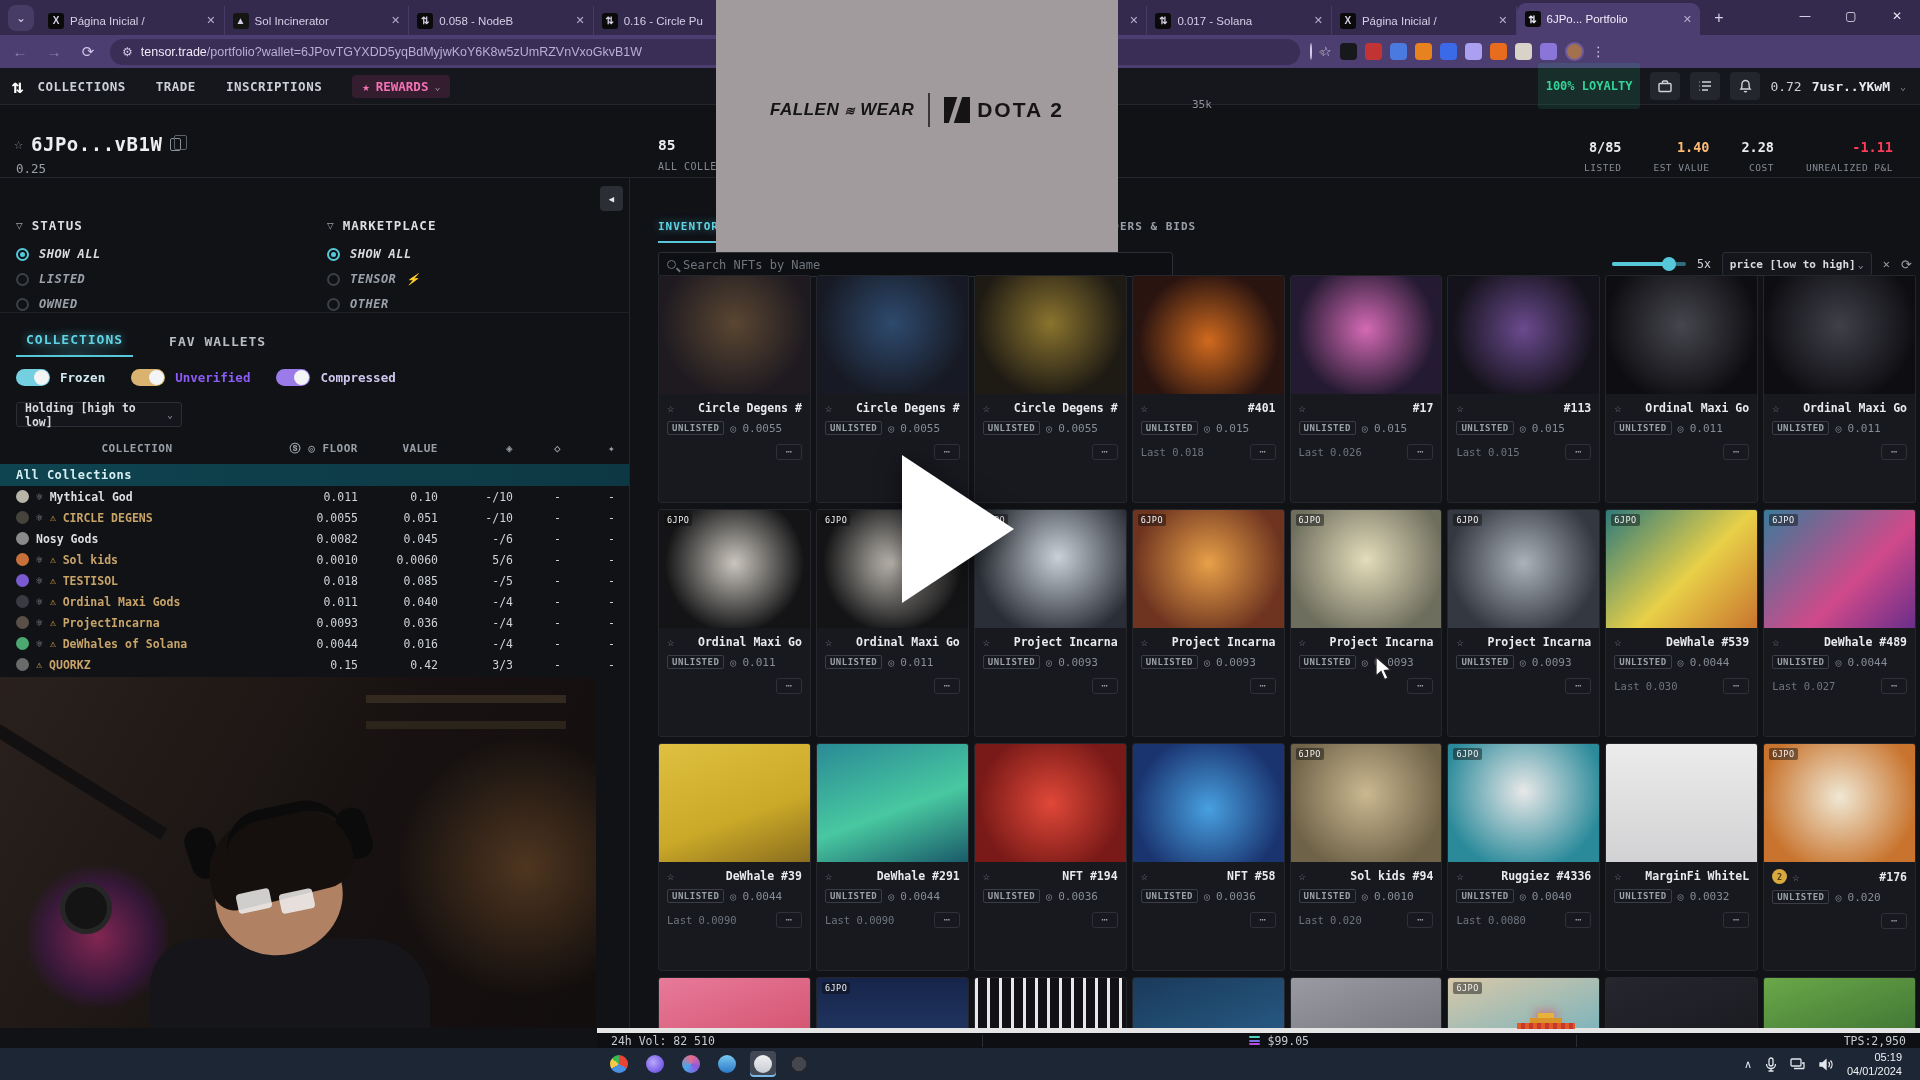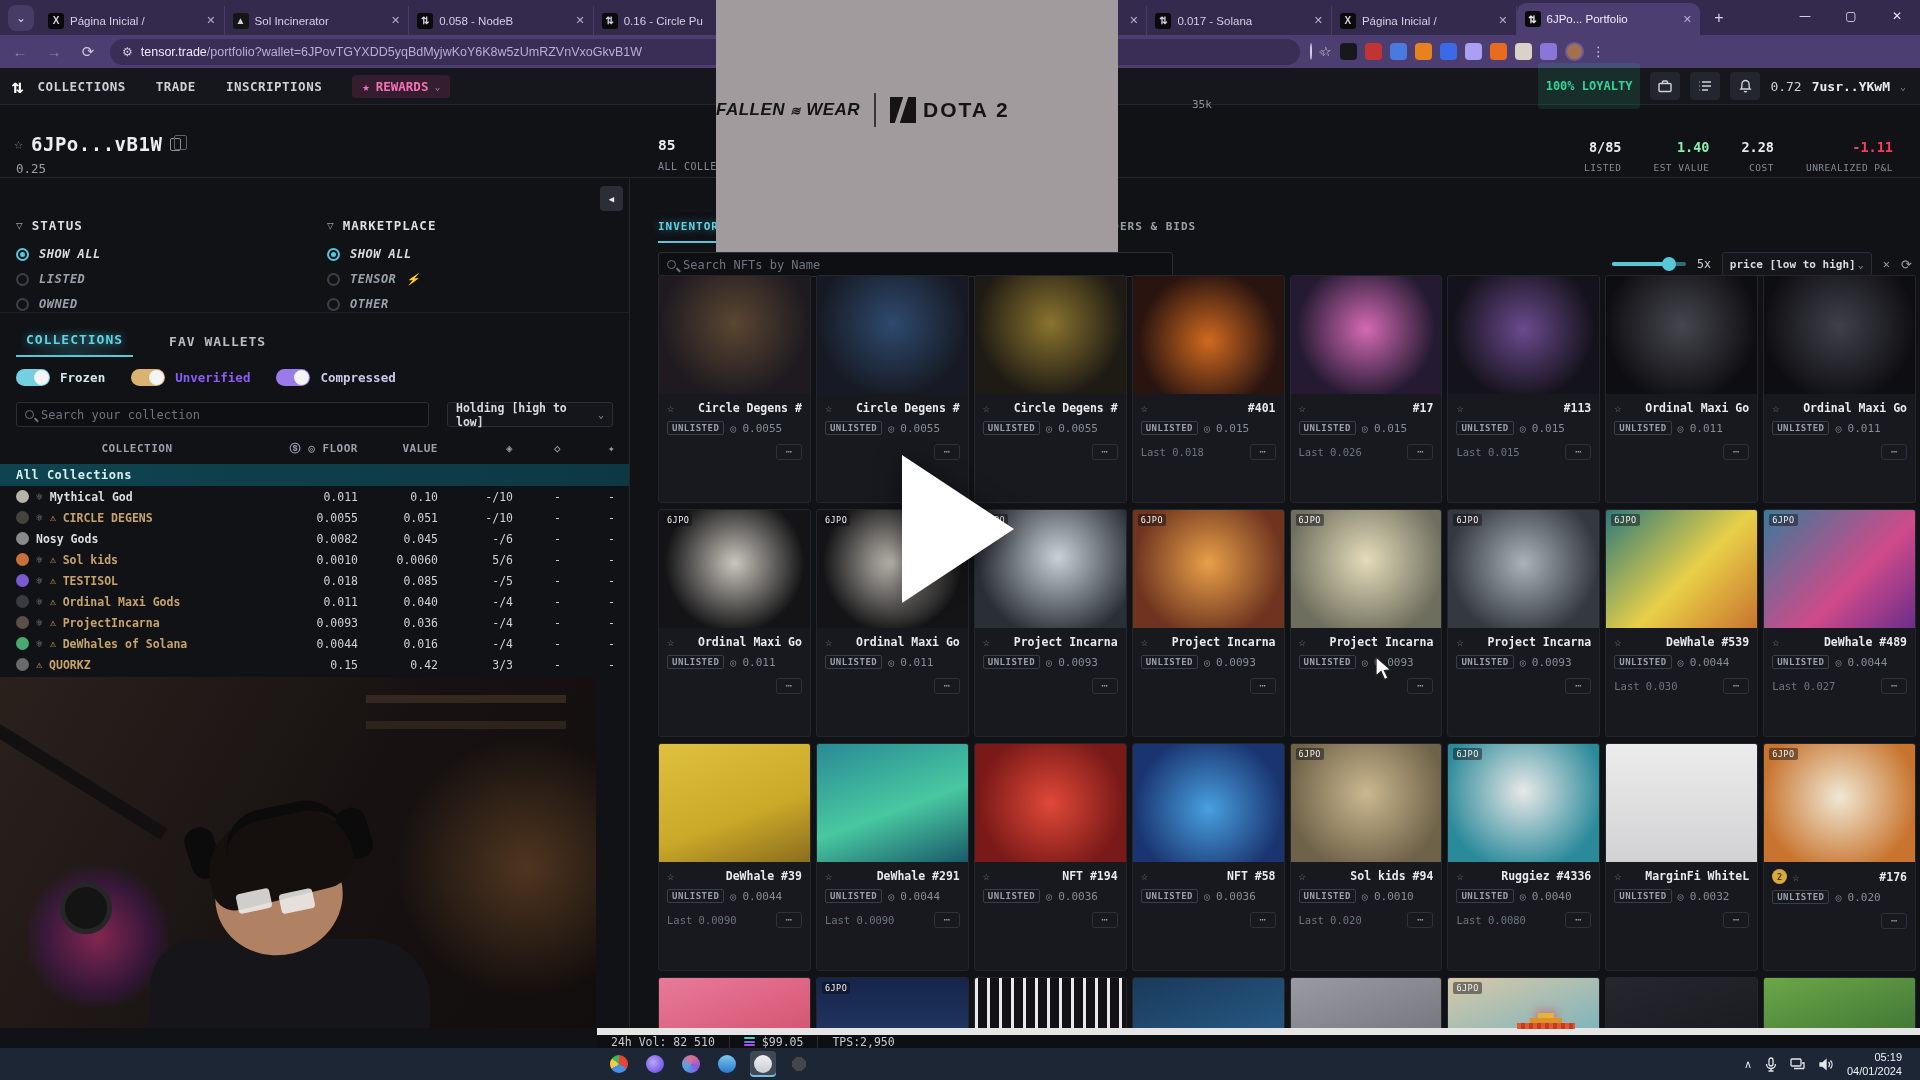--- a/index.html
+++ b/index.html
@@ -175,21 +175,21 @@
   .unlisted { border:1px solid #3a3d45; color:#9aa0a8; font-size:9px; font-weight:bold; padding:1px 4px; border-radius:2px; letter-spacing:.5px; }
   .cprice .sol { color:#878d96; font-size:10px; }
   .cprice .pv { color:#878d96; font-size:11px; }
   .cfoot { display:flex; align-items:center; justify-content:space-between; padding:9px 8px 0; }
   .clast { color:#6f757e; font-size:10.5px; }
   .cmenu { margin-left:auto; width:26px; height:16px; border:1px solid #2e3138; border-radius:3px;
            color:#9aa0a8; font-size:11px; display:flex; align-items:center; justify-content:center; line-height:0; }
 
   
   .bottombar { position:absolute; left:597px; right:0; top:1028px; height:20px; background:#0d0f12;
-               border-top:7px solid #e5e5e5; display:flex; align-items:center; justify-content:flex-start;
+               border-top:5px solid #e5e5e5; display:flex; align-items:center; justify-content:space-between;
                gap:0; color:#c6cbd2; font-size:11.5px; z-index:5; }
   .bb-item { padding:0 14px; display:flex; align-items:center; gap:7px; }
   .bb-sep { width:1px; height:12px; background:#2a2d33; }
   .solbars { display:inline-flex; flex-direction:column; gap:1.5px; }
   .solbars i { width:11px; height:2px; border-radius:1px; background:#4ad3c0; }
   .solbars i:nth-child(2){ background:#7a6fe8; } .solbars i:nth-child(3){ background:#b84ae0; }
   .pixel-hat { position:absolute; right:345px; top:1013px; z-index:6; width:58px; height:16px; }
   .pixel-hat .p1 { position:absolute; left:21px; top:0; width:16px; height:5px; background:#e8b23a; box-shadow:0 0 8px 3px rgba(230,60,90,.45); }
   .pixel-hat .p2 { position:absolute; left:13px; top:5px; width:32px; height:5px; background:#d89428; }
   .pixel-hat .p3 { position:absolute; left:0; top:10px; width:58px; height:6px; background:#1a1210;
@@ -199,21 +199,21 @@
   .tb-apps { display:flex; gap:10px; margin-left:606px; }
   .tb-app { width:26px; height:26px; border-radius:4px; display:flex; align-items:center; justify-content:center; }
   .tb-app.active { background:rgba(255,255,255,.16); box-shadow:inset 0 -2px 0 #7ab8e8; }
   .tb-app .g { width:18px; height:18px; border-radius:50%; }
   .tray { margin-left:auto; display:flex; align-items:center; gap:13px; margin-right:10px; color:#e4e8ee; }
   .tray svg { display:block; }
   .clock { text-align:right; font-size:11px; color:#eef1f5; line-height:1.3; margin-right:8px; }
 
   
   .ad-overlay { position:absolute; left:716px; top:0; width:402px; height:252px; background:#a29b9e; z-index:20;
-                display:flex; align-items:center; justify-content:flex-start; gap:14px; }
+                display:flex; align-items:center; justify-content:center; gap:14px; }
   .ad-inner { display:flex; align-items:center; gap:14px; margin-top:-32px; }
   .fw-logo { color:#141414; font-size:17px; font-weight:bold; font-style:italic;
              font-family:"Liberation Sans", sans-serif; letter-spacing:.5px; white-space:nowrap; }
   .fw-logo .waves { font-size:12px; }
   .ad-div { width:2px; height:34px; background:#3a3536; }
   .dota { display:flex; align-items:center; gap:7px; }
   .dota-sq { width:26px; height:26px; background:#151313; position:relative; }
   .dota-sq:after { content:""; position:absolute; left:9px; top:0; width:5px; height:26px; background:#a29b9e; transform:skewX(-18deg); }
   .dota-txt { color:#151313; font-size:21px; letter-spacing:2px; font-family:"Liberation Sans", sans-serif; font-weight:bold; }
   .play-btn { position:absolute; left:902px; top:455px; width:0; height:0; z-index:21;
@@ -373,21 +373,21 @@
     <div class="h-count">85</div>
     <div class="h-count-label">ALL COLLECTIONS</div>
     <div class="h-stats">
 
         <div class="h-stat">
           <span class="v" style="color: rgb(233, 235, 238);">8/85</span>
           <span class="l">LISTED</span>
         </div>
 
         <div class="h-stat">
-          <span class="v" style="color: #86efac;">1.40</span>
+          <span class="v" style="color: #fdba74;">1.40</span>
           <span class="l">EST VALUE</span>
         </div>
 
         <div class="h-stat">
           <span class="v" style="color: rgb(233, 235, 238);">2.28</span>
           <span class="l">COST</span>
         </div>
 
         <div class="h-stat">
           <span class="v" style="color: rgb(255, 59, 92);">-1.11</span>
@@ -467,24 +467,20 @@
           <span style="color: #8b5cf6;">Unverified</span>
         </div>
 
         <div class="tgl">
           <span class="pill" style="background: rgb(155, 123, 234);"></span>
           <span style="color: rgb(207, 198, 238);">Compressed</span>
         </div>
       </div>
 
     <div class="srow">
-      <div class="searchbox">
-        <span class="mag"></span>
-        <span>Search your collection</span>
-      </div>
       <div class="sortbox">
         <span>Holding [high to low]</span>
         <span class="chev">⌄</span>
       </div>
     </div>
 
     <div class="tablehead">
       <span class="col-name">COLLECTION</span>
       <span class="col-floor"><span>ⓢ</span> <span>◎</span> <span>FLOOR</span></span>
       <span class="col-value">VALUE</span>

